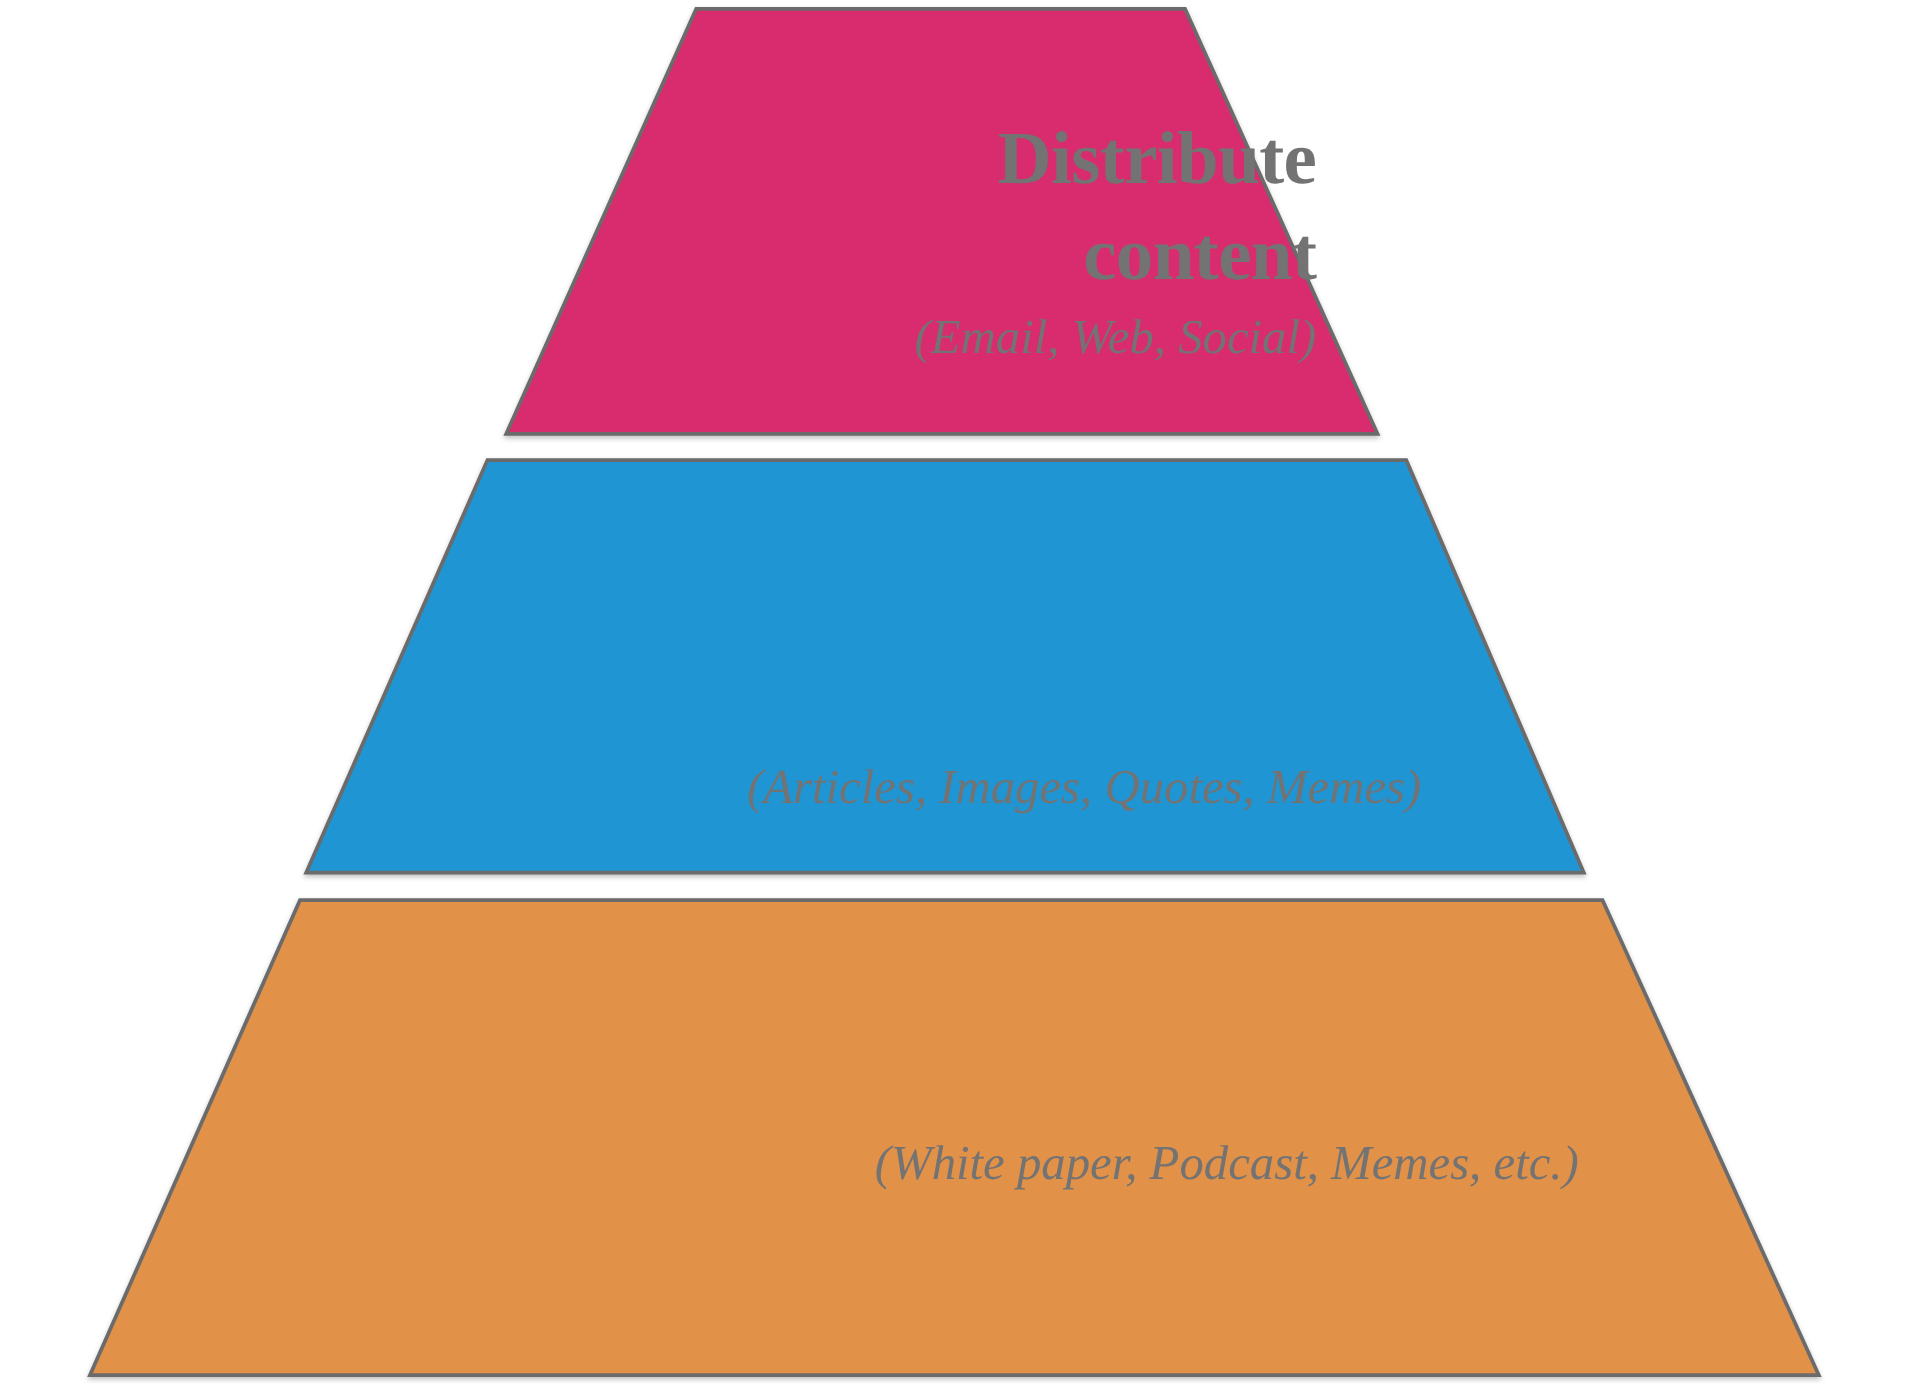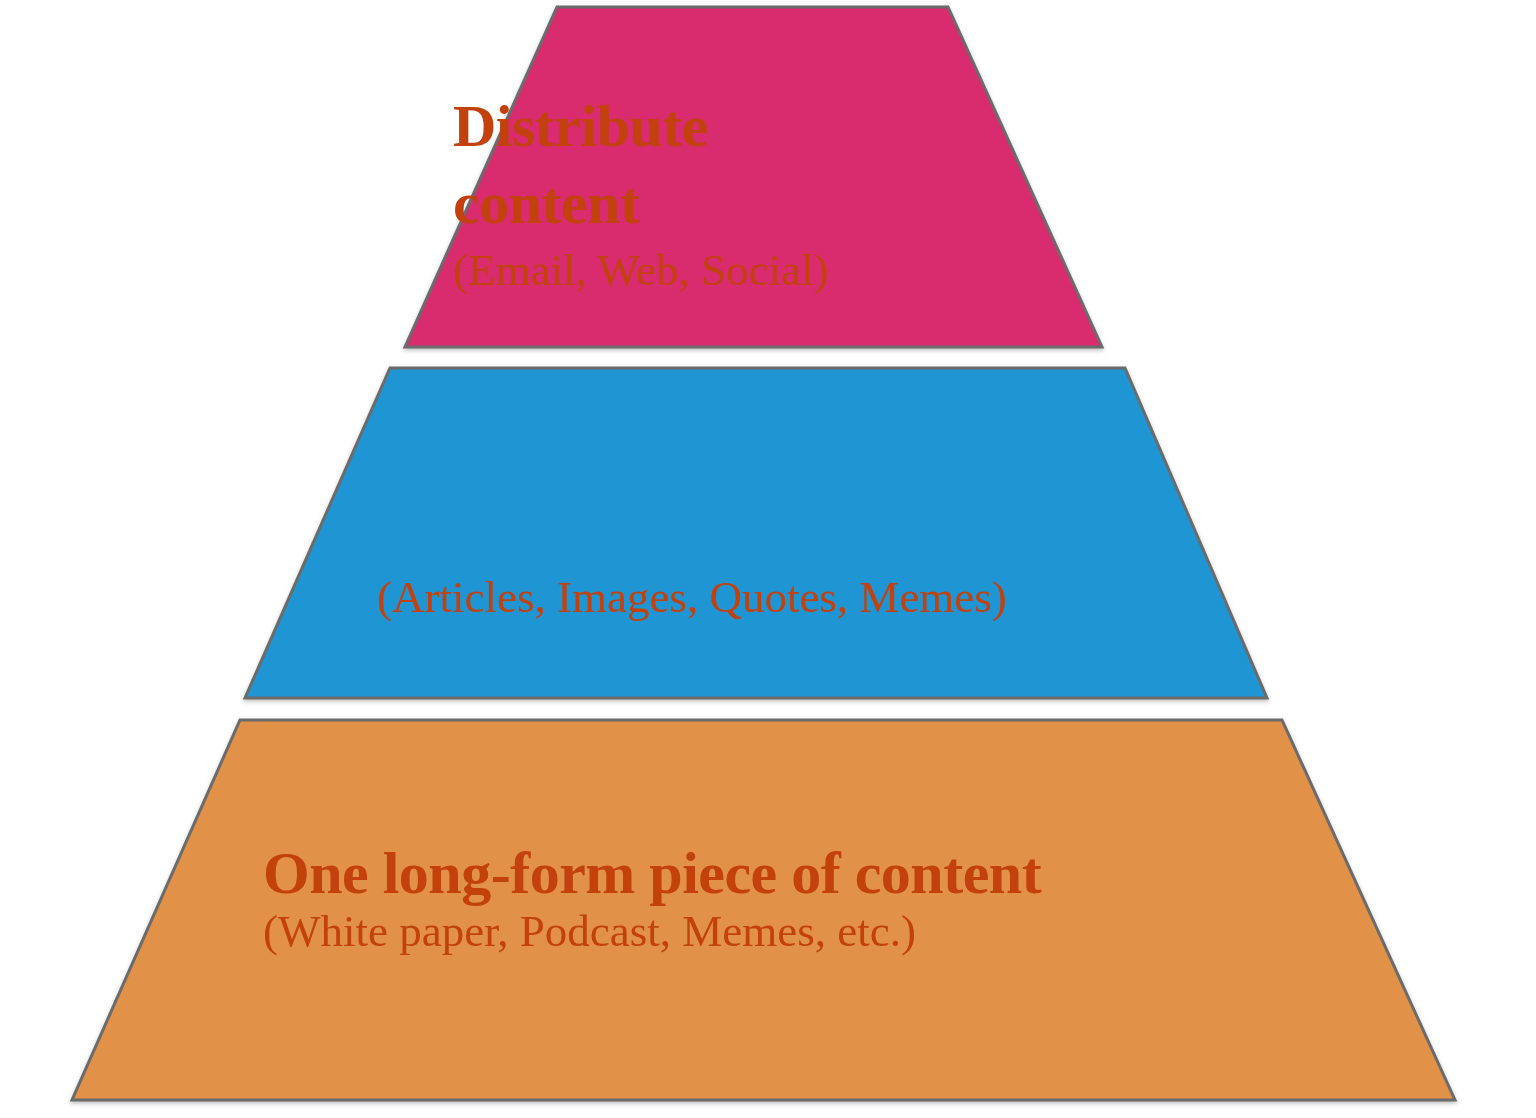--- a/index.html
+++ b/index.html
@@ -20,41 +20,42 @@
     top: 0;
     left: 0;
   }
   .tier-shape {
     stroke: #6b6b6b;
     stroke-width: 3;
     filter: drop-shadow(0 2px 2px rgba(0,0,0,0.25));
   }
   .tier-label {
     position: absolute;
-    text-align: left;
-    color: #c2410c;
+    text-align: right;
+    color: #737373;
   }
   .tier-title {
     font-weight: bold;
     font-size: 60px;
     line-height: 77px;
     letter-spacing: -0.5px;
     white-space: pre-line;
   }
   .tier-subtitle {
     font-weight: normal;
-    font-size: 45px;
+    font-size: 39px;
     line-height: 60px;
+    font-style: italic;
   }
   
   .t1-title    { left: 453px;  top: 88px;  width: 600px;  }
   .t1-subtitle { left: 453px;  top: 240px; width: 600px;  }
   
   .t2-title    { left: 377px;  top: 451px; width: 760px;  }
-  .t2-subtitle { left: 377px;  top: 567px; width: 760px;  }
+  .t2-subtitle { left: 377px;  top: 600px; width: 760px;  }
   
   .t3-title    { left: 263px;  top: 835px; width: 1000px; }
   .t3-subtitle { left: 263px;  top: 901px; width: 1000px; }
 </style>
 </head>
 <body>
 
 <div class="canvas">
 
   <svg width="1536" height="1118" viewBox="0 0 1536 1118" aria-hidden="true">
@@ -62,16 +63,15 @@
     <polygon class="tier-shape" points="390,368 1125,368 1267,698 245,698" fill="#2095d3"></polygon>
     <polygon class="tier-shape" points="240,720 1282,720 1455,1100 72,1100" fill="#e19148"></polygon>
   </svg>
 
   <div class="tier-label tier-title t1-title">Distribute
 content</div>
   <div class="tier-label tier-subtitle t1-subtitle">(Email, Web, Social)</div>
 
   <div class="tier-label tier-subtitle t2-subtitle">(Articles, Images, Quotes, Memes)</div>
 
-  <div class="tier-label tier-title t3-title">One long-form piece of content</div>
   <div class="tier-label tier-subtitle t3-subtitle">(White paper, Podcast, Memes, etc.)</div>
 
 </div>
 
 </body></html>

